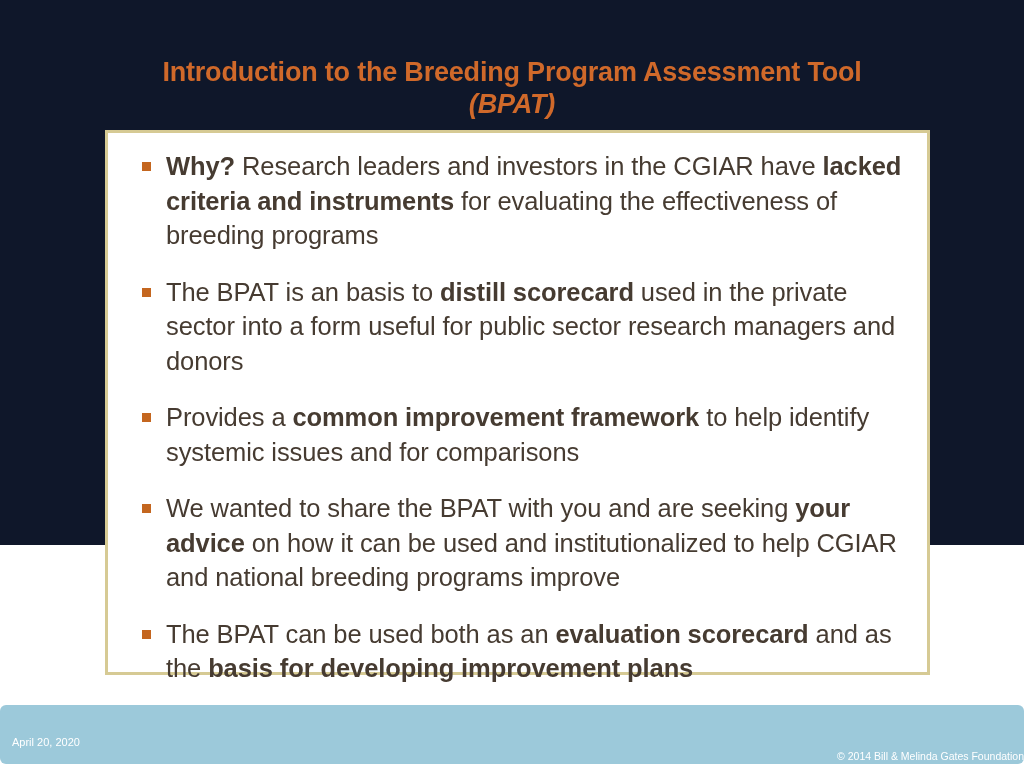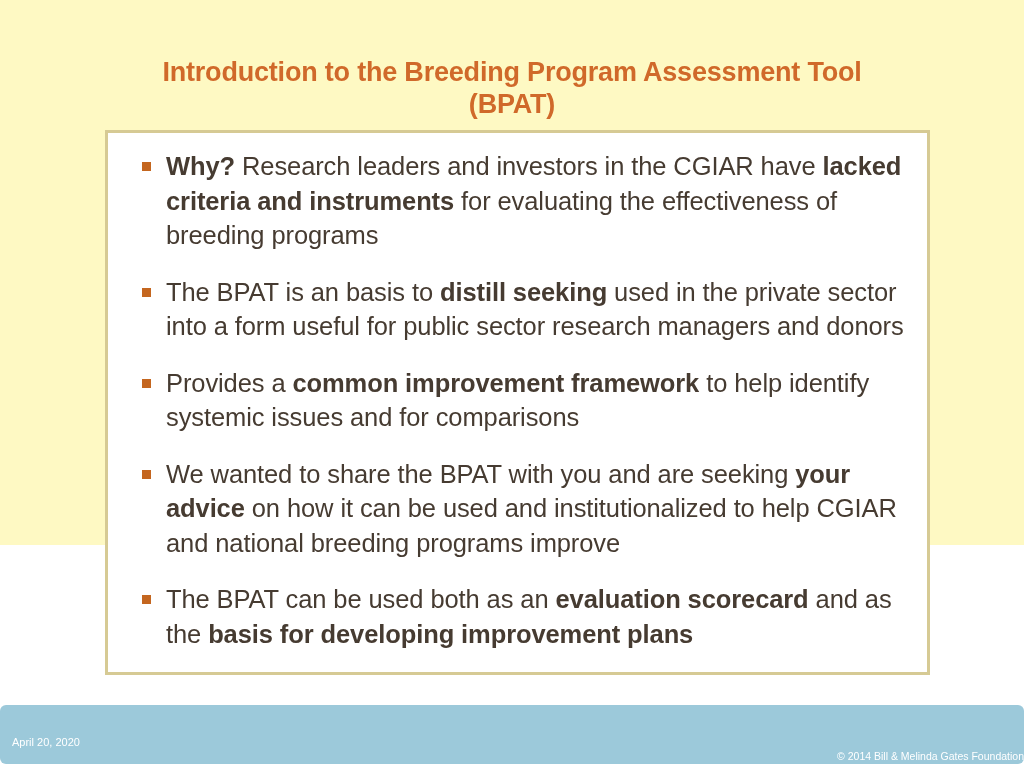--- a/index.html
+++ b/index.html
@@ -10,38 +10,38 @@
   body {
     width: 1024px;
     height: 764px;
     font-family: "Liberation Sans", sans-serif;
     overflow: hidden;
   }
   .slide {
     position: relative;
     width: 1024px;
     height: 545px;
-    background: #fef9c3;
+    background: #0f172a;
     box-sizing: border-box;
   }
 
   
   .slide-title {
     position: absolute;
     left: 100px;
     top: 56px;
     width: 824px;
     text-align: center;
     color: #D0692A;
     font-size: 27px;
     font-weight: bold;
     line-height: 32px;
     letter-spacing: -0.2px;
   }
-  .slide-title .line2 { display: block; }
+  .slide-title .line2 { display: block; font-style: italic; }
 
   
   .content-box {
     position: absolute;
     left: 105px;
     top: 130px;
     width: 825px;
     height: 545px;
     border: 3px solid #D6CA94;
     background: #ffffff;
@@ -114,21 +114,21 @@
 <div class="slide">
 
   <div class="slide-title">
     <span>Introduction to the Breeding Program Assessment Tool</span>
     <span class="line2">(BPAT)</span>
   </div>
 
   <div class="content-box">
     <ul class="bullet-list" id="bullet-list">
         <li class="bullet-item"><span class="bullet-marker"></span><span class="bullet-text"><b>Why?</b><span> Research leaders and investors in the CGIAR have </span><b>lacked criteria and instruments</b><span> for evaluating the effectiveness of breeding programs</span></span></li>
-        <li class="bullet-item"><span class="bullet-marker"></span><span class="bullet-text"><span>The BPAT is an basis to </span><b>distill seeking</b><span> used in the private sector into a form useful for public sector research managers and donors</span></span></li>
+        <li class="bullet-item"><span class="bullet-marker"></span><span class="bullet-text"><span>The BPAT is an basis to </span><b>distill scorecard</b><span> used in the private sector into a form useful for public sector research managers and donors</span></span></li>
         <li class="bullet-item"><span class="bullet-marker"></span><span class="bullet-text"><span>Provides a </span><b>common improvement framework</b><span> to help identify systemic issues and for comparisons</span></span></li>
         <li class="bullet-item"><span class="bullet-marker"></span><span class="bullet-text"><span>We wanted to share the BPAT with you and are seeking </span><b>your advice</b><span> on how it can be used and institutionalized to help CGIAR and national breeding programs improve</span></span></li>
         <li class="bullet-item"><span class="bullet-marker"></span><span class="bullet-text"><span>The BPAT can be used both as an </span><b>evaluation scorecard</b><span> and as the </span><b>basis for developing improvement plans</b></span></li>
       </ul>
   </div>
 
   <div class="footer-band">
     <div class="footer-date">April 20, 2020</div>
     <div class="footer-copyright">
       <span>© 2014 Bill &amp; Melinda Gates Foundation</span>

